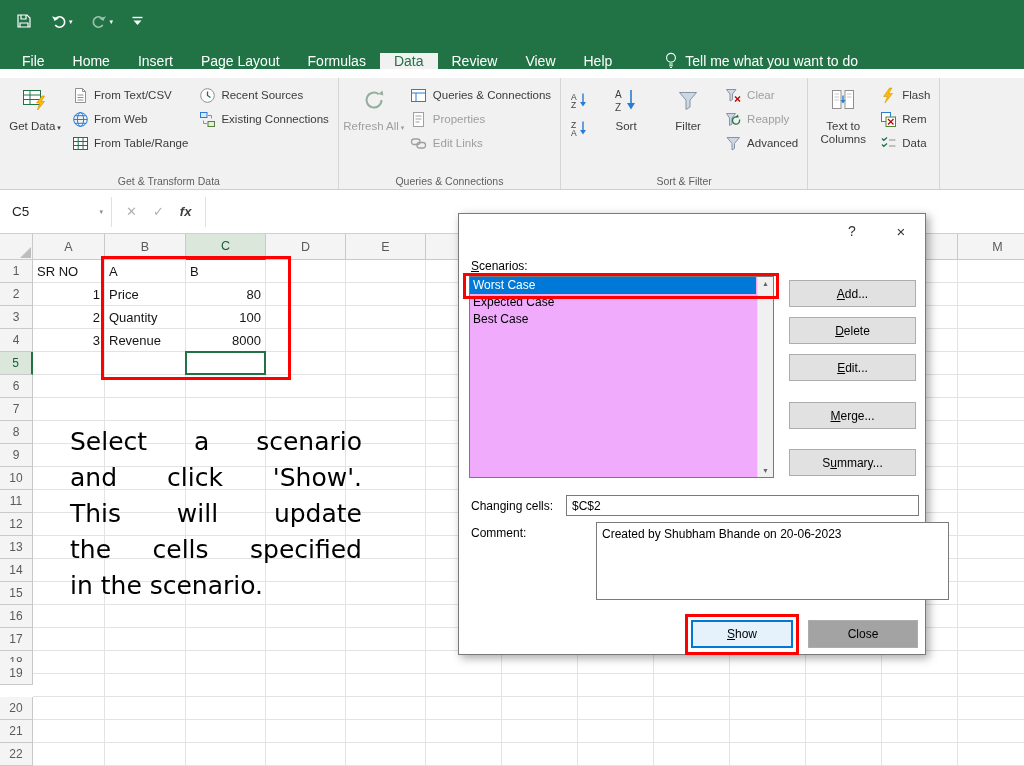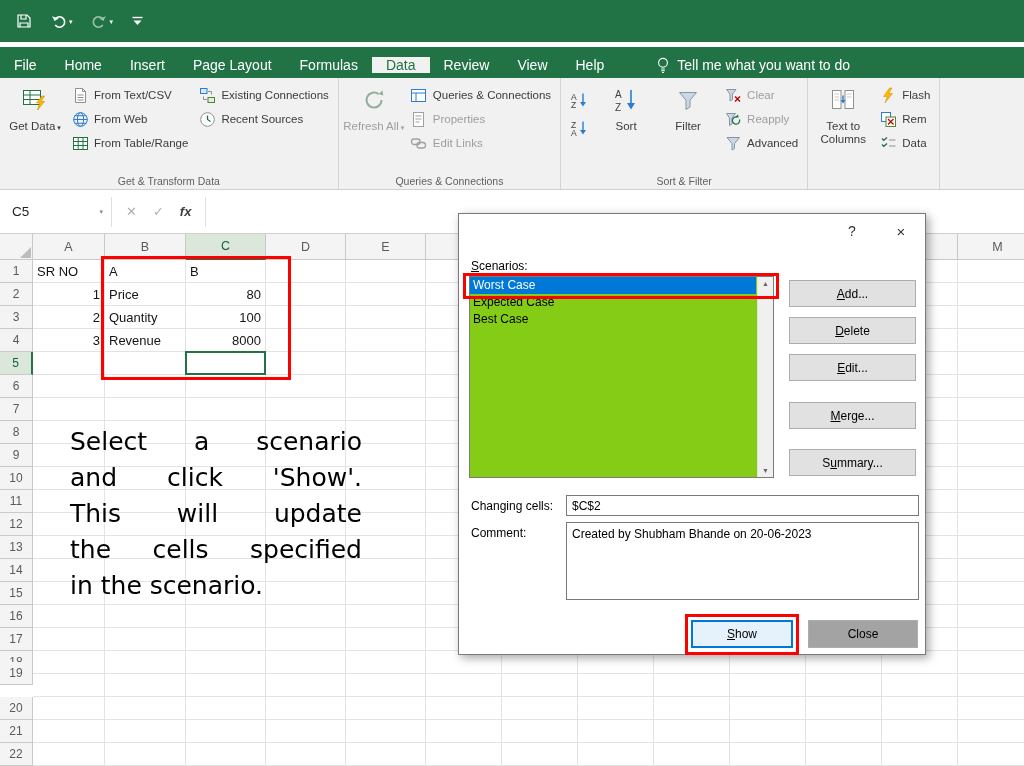--- a/index.html
+++ b/index.html
@@ -7,21 +7,21 @@
   #page { position: relative; width: 1024px; height: 766px; background: #fff; }
 
   
   .titlebar { position: absolute; left: 0; top: 0; width: 1024px; height: 42px; background: #217346; display: flex; align-items: center; }
   .qat { display: flex; align-items: center; gap: 18px; padding-left: 16px; }
   .qat-btn { display: inline-flex; align-items: center; gap: 2px; cursor: pointer; }
   .dd { font-size: 7px; color: #fff; line-height: 1; }
   .title-text { position: absolute; right: 44px; top: 0; height: 42px; display: flex; align-items: center; color: #fff; font-size: 14px; }
 
   
-  .tabrow { position: absolute; left: 0; top: 47px; width: 1024px; height: 36px; background: #217346; display: flex; align-items: center; }
+  .tabrow { position: absolute; left: 0; top: 33px; width: 1024px; height: 36px; background: #217346; display: flex; align-items: flex-end; padding-left: 8px; }
   .tab { display: flex; align-items: center; gap: 7px; padding: 0 14px; color: #fff; font-size: 14px; cursor: pointer; white-space: nowrap; }
   .tab.active { background: #f1f1f1; color: #217346; }
   .tab .icon { width: auto; }
 
   
   .ribbon { position: absolute; left: 0; top: 78px; width: 1024px; height: 112px; background: #f1f1f1; border-bottom: 1px solid #cfcfcf; display: flex; overflow: hidden; }
   .rgroup { position: relative; height: 112px; border-right: 1px solid #d5d5d5; padding: 2px 4px 16px 4px; flex-shrink: 0; }
   .rbody { display: flex; align-items: flex-start; height: 92px; }
   .rgroup-label { position: absolute; left: 0; right: 0; bottom: 3px; text-align: center; font-size: 10.5px; color: #5f5f5f; white-space: nowrap; }
   .bigbtn { width: 62px; display: flex; flex-direction: column; align-items: center; padding-top: 4px; font-size: 11.5px; color: #3b3b3b; text-align: center; line-height: 13px; cursor: pointer; }
@@ -65,27 +65,27 @@
   .red-box { position: absolute; border: 3px solid #fe0000; pointer-events: none; z-index: 6; }
 
   
   .dialog { position: absolute; left: 458px; top: 213px; width: 468px; height: 442px; background: #fff; border: 1px solid #7a7a7a; box-shadow: 3px 3px 9px rgba(0,0,0,0.35); z-index: 10; font-size: 12px; color: #000; }
   .dialog .red-box { z-index: 12; }
   .dlg-title { position: absolute; left: 14px; top: 0; height: 34px; display: flex; align-items: center; font-size: 13px; }
   .dlg-help, .dlg-close { position: absolute; top: 0; width: 46px; height: 34px; display: flex; align-items: center; justify-content: center; color: #333; cursor: pointer; }
   .dlg-help { right: 50px; font-size: 14px; }
   .dlg-close { right: 1px; font-size: 15px; }
   .fld-label { position: absolute; font-size: 12px; }
-  .listbox { position: absolute; left: 10px; top: 62px; width: 305px; height: 202px; border: 1px solid #7a7a7a; background: #84cc16; }
+  .listbox { position: absolute; left: 10px; top: 62px; width: 305px; height: 202px; border: 1px solid #7a7a7a; background: #f0abfc; }
   .list-item { height: 17px; line-height: 17px; padding-left: 3px; margin-right: 17px; font-size: 12px; cursor: pointer; white-space: nowrap; overflow: hidden; }
   .list-item.selected { background: #0078d7; color: #fff; }
   .lb-scroll { position: absolute; top: 0; right: 0; bottom: 0; width: 16px; background: #f0f0f0; border-left: 1px solid #e3e3e3; display: flex; flex-direction: column; justify-content: space-between; align-items: center; font-size: 7px; color: #666; padding: 3px 0; }
   .side-btn { position: absolute; left: 330px; width: 127px; height: 27px; background: #e1e1e1; border: 1px solid #adadad; display: flex; align-items: center; justify-content: center; font-size: 12px; cursor: pointer; }
   .textbox { position: absolute; background: #fff; border: 1px solid #7a7a7a; font-size: 12px; display: flex; align-items: center; padding-left: 5px; }
-  .commentbox { align-items: flex-start; padding-top: 4px; }
+  .commentbox { align-items: flex-start; padding-top: 4px; margin-left: 30px; }
   .dlg-btn { position: absolute; height: 28px; background: #a3a3a3; border: 1px solid #adadad; display: flex; align-items: center; justify-content: center; font-size: 12px; cursor: pointer; }
   .dlg-btn.default { background: #e5f1fb; border: 2px solid #0078d7; }
 </style>
 </head>
 <body>
 
 <div id="page">
 
   <div class="titlebar">
     <div class="qat">
@@ -207,35 +207,35 @@
                   <path d="M1.5 6.5h14M1.5 10.5h14M6.2 2.5v12M11 2.5v12"></path>
                 </svg>
               </span>
               <span>From Table/Range</span>
             </div>
           </div>
           <div class="rcol">
             <div class="smallbtn">
               <span class="icon">
                 <svg width="17" height="17" viewBox="0 0 17 17" fill="none">
+                  <circle cx="8.5" cy="8.5" r="6.8" fill="#fff" stroke="#909090"></circle>
+                  <path d="M8.5 4.5v4l3 2" stroke="#217346" stroke-width="1.3"></path>
+                </svg>
+              </span>
+              <span>Recent Sources</span>
+            </div>
+            <div class="smallbtn">
+              <span class="icon">
+                <svg width="17" height="17" viewBox="0 0 17 17" fill="none">
                   <rect x="1.5" y="1.5" width="6.5" height="5" fill="#dbe8f6" stroke="#2b7cd3"></rect>
                   <rect x="9" y="10.5" width="6.5" height="5" fill="#e3efda" stroke="#538135"></rect>
                   <path d="M4.5 9.5v3h3.5M12.5 7.5v-3H9" stroke="#909090"></path>
                 </svg>
               </span>
               <span>Existing Connections</span>
-            </div>
-            <div class="smallbtn">
-              <span class="icon">
-                <svg width="17" height="17" viewBox="0 0 17 17" fill="none">
-                  <circle cx="8.5" cy="8.5" r="6.8" fill="#fff" stroke="#909090"></circle>
-                  <path d="M8.5 4.5v4l3 2" stroke="#217346" stroke-width="1.3"></path>
-                </svg>
-              </span>
-              <span>Recent Sources</span>
             </div>
           </div>
         </div>
         <div class="rgroup-label">Get &amp; Transform Data</div>
       </div>
       <div class="rgroup">
         <div class="rbody">
           <div class="bigbtn disabled">
             <span class="bicon icon">
               <svg width="26" height="24" viewBox="0 0 26 24" fill="none">

